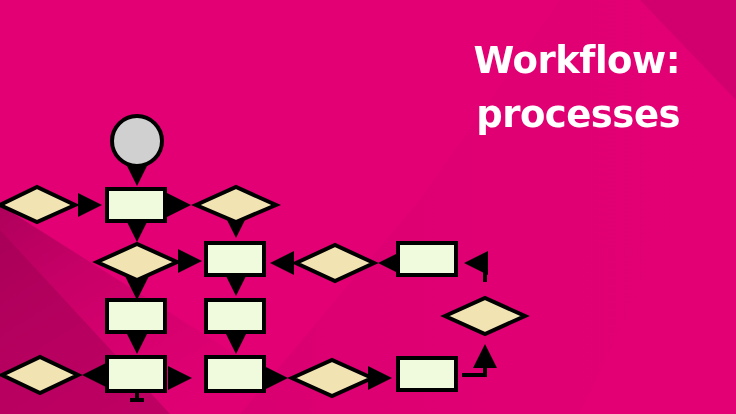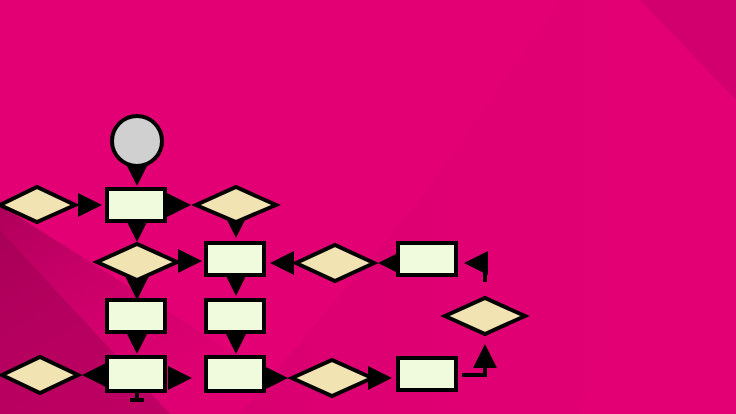--- a/index.html
+++ b/index.html
@@ -86,13 +86,15 @@
     <polygon points="196,205 236,187 276,205 236,222"></polygon>
     <polygon points="97,262 137,244 177,262 137,280"></polygon>
     <polygon points="296,263 335,245 374,263 335,281"></polygon>
     <polygon points="445,316 485,298 525,316 485,334"></polygon>
     <polygon points="2,375 40,357 78,375 40,393"></polygon>
     <polygon points="292,378 332,360 372,378 332,396"></polygon>
   </g>
 </svg>
 
 <div class="title-block">
+  <span class="title-line">Workflow:</span>
+  <span class="title-line">processes</span>
 </div>
 
 </body></html>

